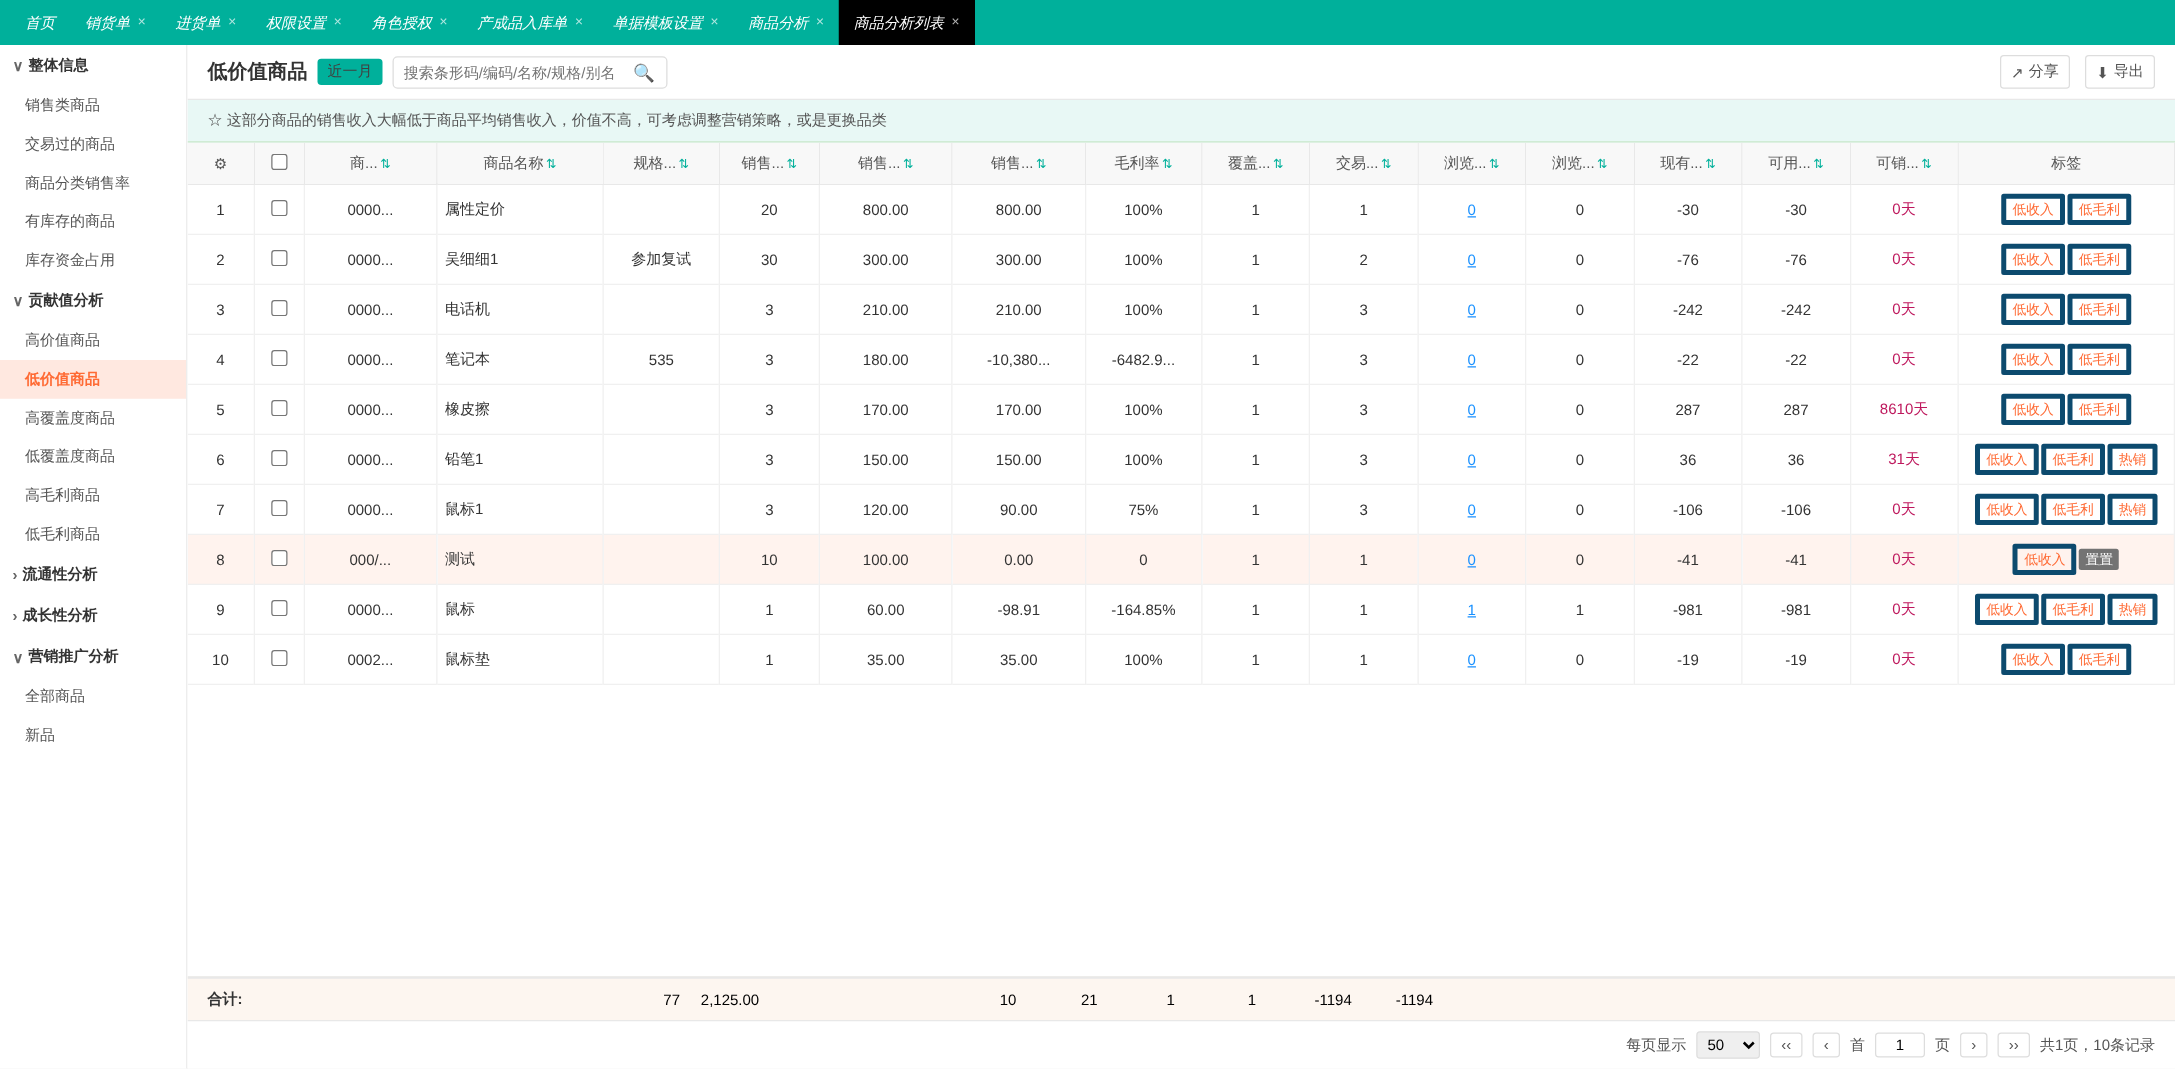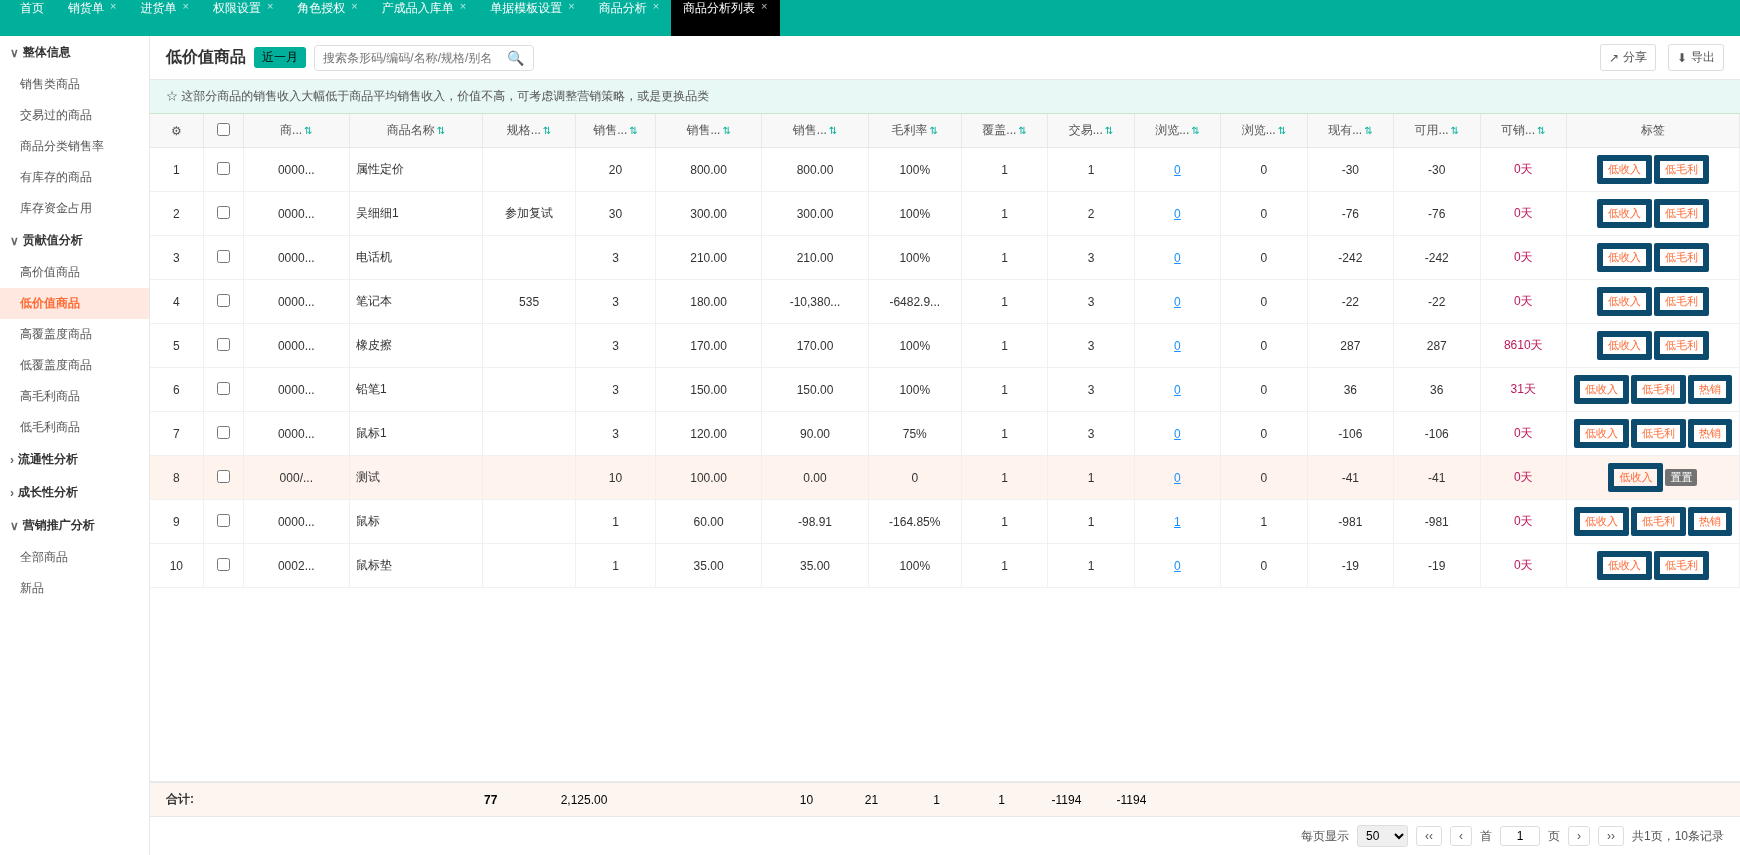--- a/index.html
+++ b/index.html
@@ -12,24 +12,25 @@
       align-items: center;
       height: 36px;
       padding: 0 8px;
       flex-shrink: 0;
     }
     .top-nav .nav-item {
       color: #fff;
       padding: 0 12px;
       height: 36px;
       display: flex;
-      align-items: flex-start;
+      align-items: center;
       cursor: pointer;
       white-space: nowrap;
       font-size: 13px;
+      font-style: italic;
     }
     .top-nav .nav-item.active { background: #000000; }
     .top-nav .nav-item .close-x {
       margin-left: 6px;
       font-size: 11px;
       opacity: 0.7;
     }
     .top-nav .nav-item.home { font-size: 13px; }
 
     
@@ -83,21 +84,21 @@
       gap: 8px;
       flex-shrink: 0;
     }
     .content-title {
       font-size: 16px;
       font-weight: bold;
       color: #333;
     }
     .tag-recent {
       background: #00b09b;
-      color: #000000;
+      color: #404040;
       padding: 2px 8px;
       border-radius: 3px;
       font-size: 12px;
       text-align: center;
     }
     .search-box {
       border: 1px solid #ddd;
       border-radius: 4px;
       padding: 4px 8px;
       width: 220px;
@@ -177,21 +178,21 @@
       text-align: center;
       color: #333;
       border-right: 1px solid #f0f0f0;
       overflow: hidden;
       text-overflow: ellipsis;
       white-space: nowrap;
       font-size: 12px;
     }
     tbody td.left { text-align: left; }
     .tag { display: inline-block; padding: 1px 5px; border-radius: 2px; font-size: 11px; margin: 0 1px; }
-    .tag-orange { color: #ff6b35; border: 6px solid #0c4a6e; text-align: center; }
+    .tag-orange { color: #ff6b35; border: 4px solid #0c4a6e; text-align: center; }
     .tag-red-fill { background: #737373; color: #fff; }
     .text-orange { color: #be185d; }
     .text-link { color: #1890ff; text-decoration: underline; cursor: pointer; }
     .checkbox-cell { width: 30px; }
     input[type="checkbox"] { cursor: pointer; }
 
     
     .footer-total {
       background: #fdf6f0;
       border-top: 2px solid #e8e8e8;
@@ -616,21 +617,21 @@
     <td><span class="tag tag-orange">低收入</span><span class="tag tag-orange">低毛利</span></td>
   </tr>
           </tbody>
       </table>
     </div>
 
     <div class="footer-total">
       <span class="total-label">合计:</span>
       <div class="total-values">
         <span style="min-width:290px;display:inline-block;"></span>
-        <span style="min-width:60px;text-align:left;display:inline-block;font-weight:bold;">77</span>
+        <span style="min-width:60px;text-align:right;display:inline-block;">77</span>
         <span style="min-width:80px;text-align:center;display:inline-block;">2,125.00</span>
         <span style="min-width:80px;text-align:center;display:inline-block;"></span>
         <span style="min-width:70px;text-align:center;display:inline-block;"></span>
         <span style="min-width:65px;text-align:center;display:inline-block;">10</span>
         <span style="min-width:65px;text-align:center;display:inline-block;">21</span>
         <span style="min-width:65px;text-align:center;display:inline-block;">1</span>
         <span style="min-width:65px;text-align:center;display:inline-block;">1</span>
         <span style="min-width:65px;text-align:center;display:inline-block;">-1194</span>
         <span style="min-width:65px;text-align:center;display:inline-block;">-1194</span>
       </div>

